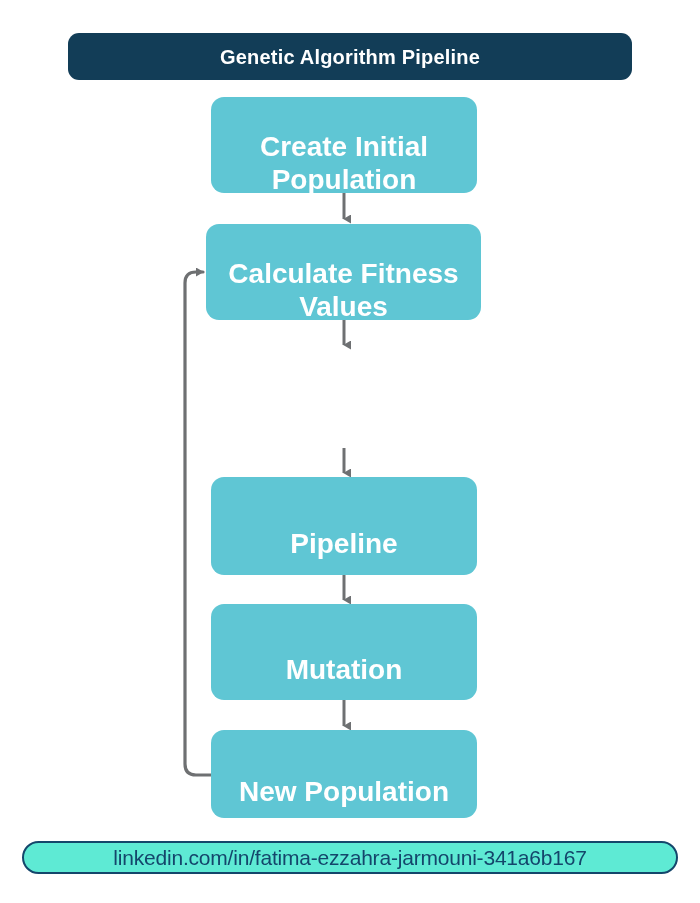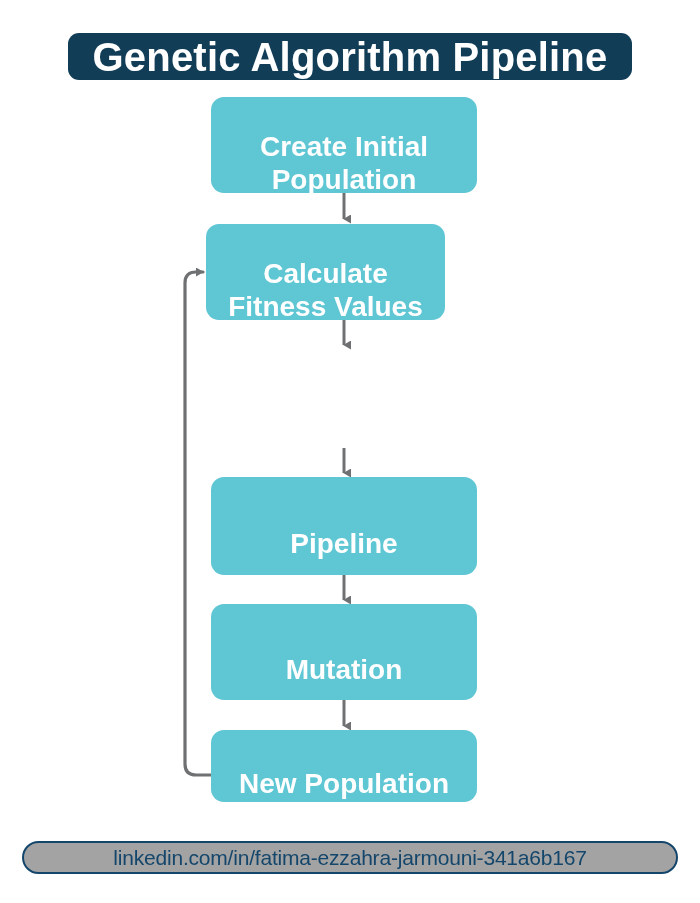--- a/index.html
+++ b/index.html
@@ -31,21 +31,21 @@
     height: 47px;
     background: #123D57;
     border-radius: 11px;
     display: flex;
     align-items: center;
     justify-content: center;
     box-sizing: border-box;
   }
   #title-text {
     color: #ffffff;
-    font-size: 40px;
+    font-size: 20px;
     font-weight: bold;
     letter-spacing: 0.2px;
     line-height: 1;
     white-space: nowrap;
   }
 
   
   .node {
     position: absolute;
     background: #5FC6D4;
@@ -78,21 +78,21 @@
 
   
   #footer-pill {
     position: absolute;
     left: 22px;
     top: 841px;
     width: 656px;
     height: 33px;
     border: 2.5px solid #14466B;
     border-radius: 17px;
-    background: #a3a3a3;
+    background: #5eead4;
     display: flex;
     align-items: center;
     justify-content: center;
     box-sizing: border-box;
   }
   #footer-text {
     color: #14466B;
     font-size: 21px;
     font-weight: normal;
     letter-spacing: -0.2px;
@@ -127,34 +127,34 @@
       <line x1="344" y1="700" x2="344" y2="726" stroke="#6E7072" stroke-width="3" marker-end="url(#arrowhead-down)"></line>
     </g>
 
     <path d="M 221 775 L 196 775 Q 185 775 185 764 L 185 283 Q 185 272 196 272 L 203 272" fill="none" stroke="#6E7072" stroke-width="3.2" stroke-linecap="round" marker-end="url(#arrowhead-right)"></path>
   </svg>
 
   <div class="node" style="left:211px; top:97px; width:266px; height:96px;">
     <span class="label">Create Initial Population</span>
   </div>
 
-  <div class="node" style="left:206px; top:224px; width:239px; height:96px;">
+  <div class="node" style="left:206px; top:224px; width:275px; height:96px;">
     <span class="label">Calculate Fitness Values</span>
   </div>
 
 
   <div class="node" style="left:211px; top:477px; width:266px; height:98px;">
     <span class="label">Pipeline</span>
   </div>
 
   <div class="node" style="left:211px; top:604px; width:266px; height:96px;text-align:center;">
     <span class="label">Mutation</span>
   </div>
 
-  <div class="node" style="left:211px; top:730px; width:266px; height:72px;">
+  <div class="node" style="left:211px; top:730px; width:266px; height:88px;">
     <span class="label">New Population</span>
   </div>
 
   <div id="footer-pill">
     <span id="footer-text">linkedin.com/in/fatima-ezzahra-jarmouni-341a6b167</span>
   </div>
 
 </div>
 
 </body></html>

